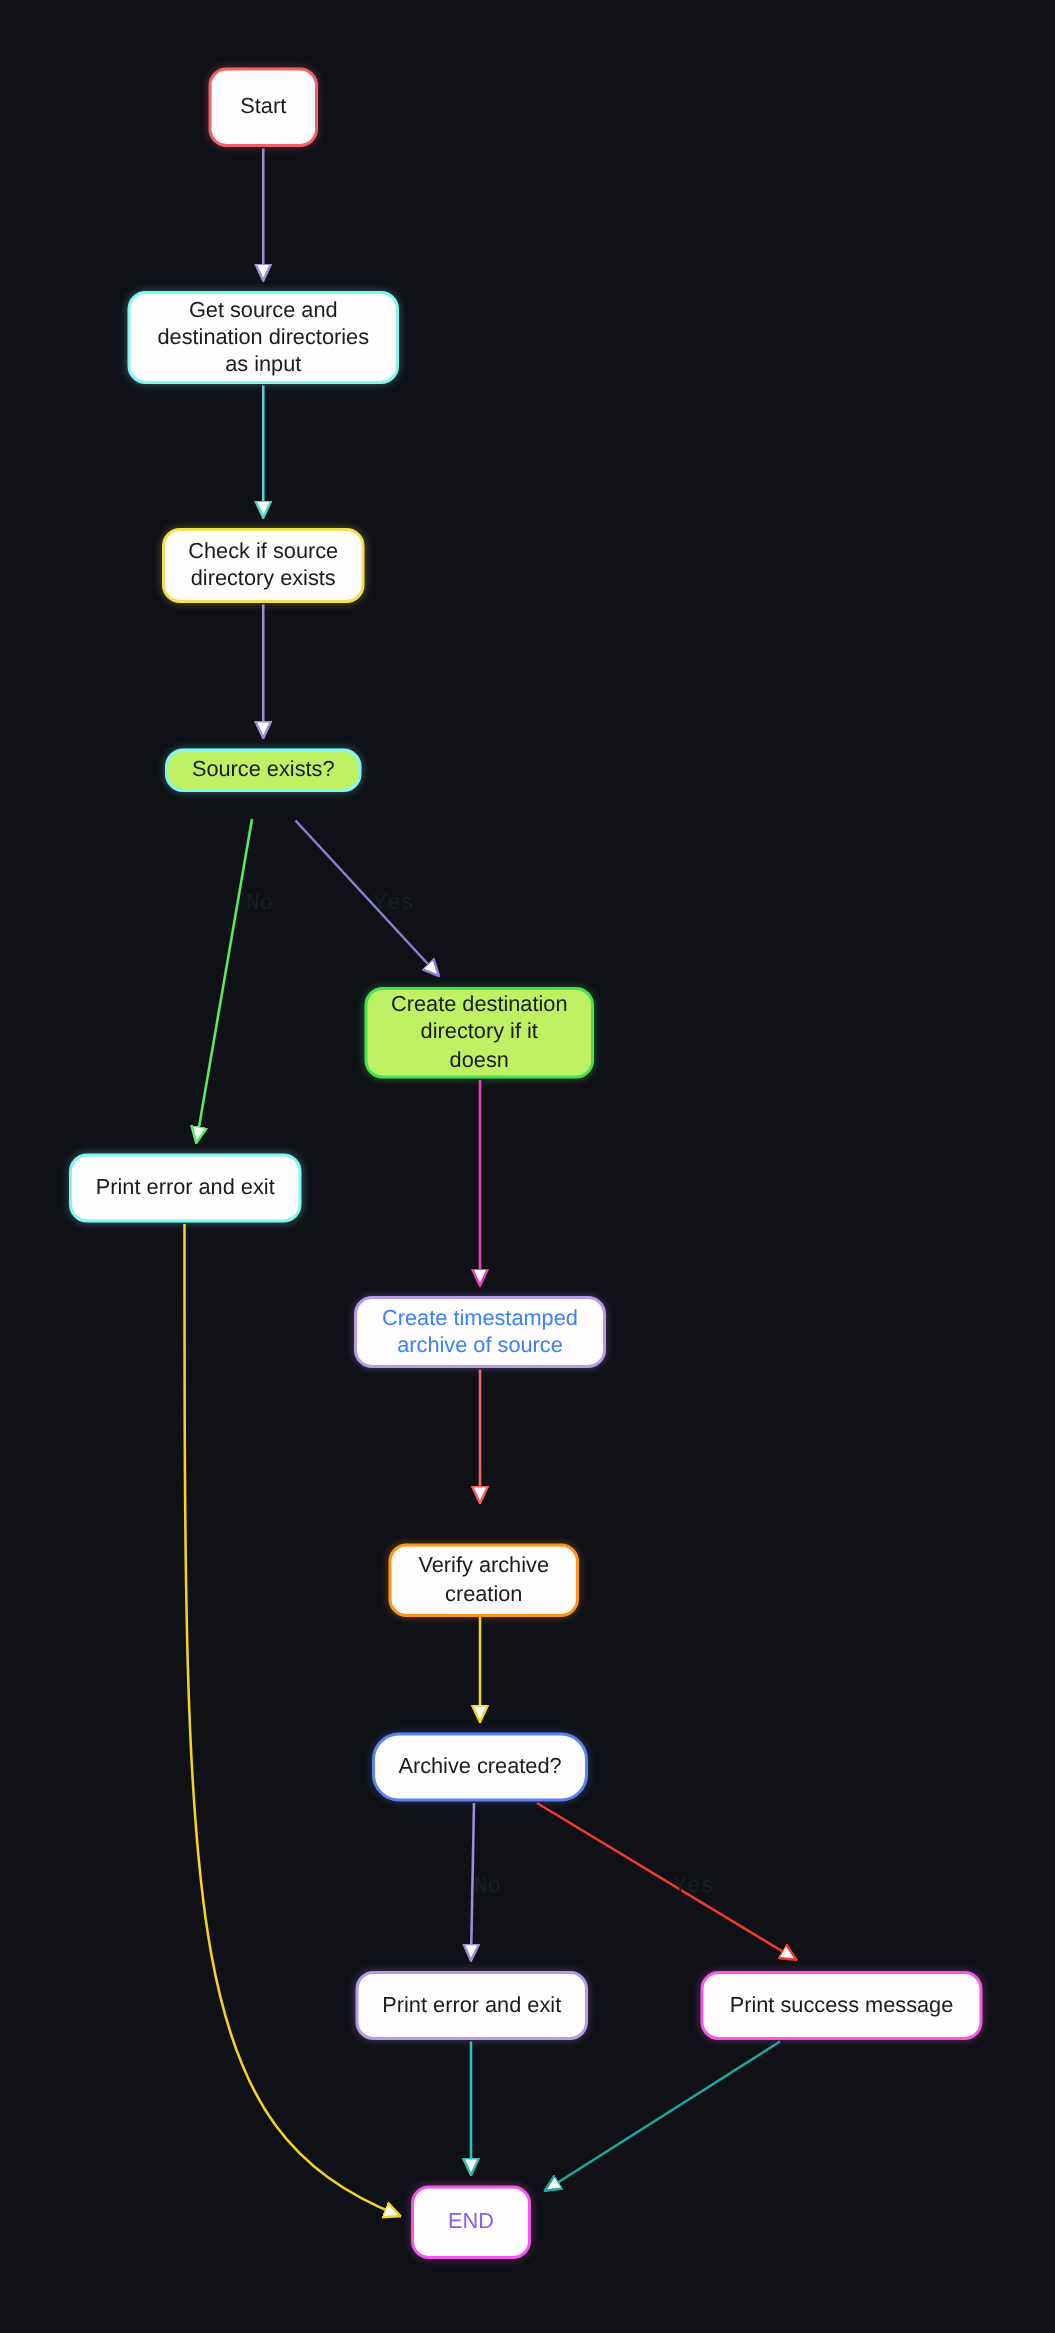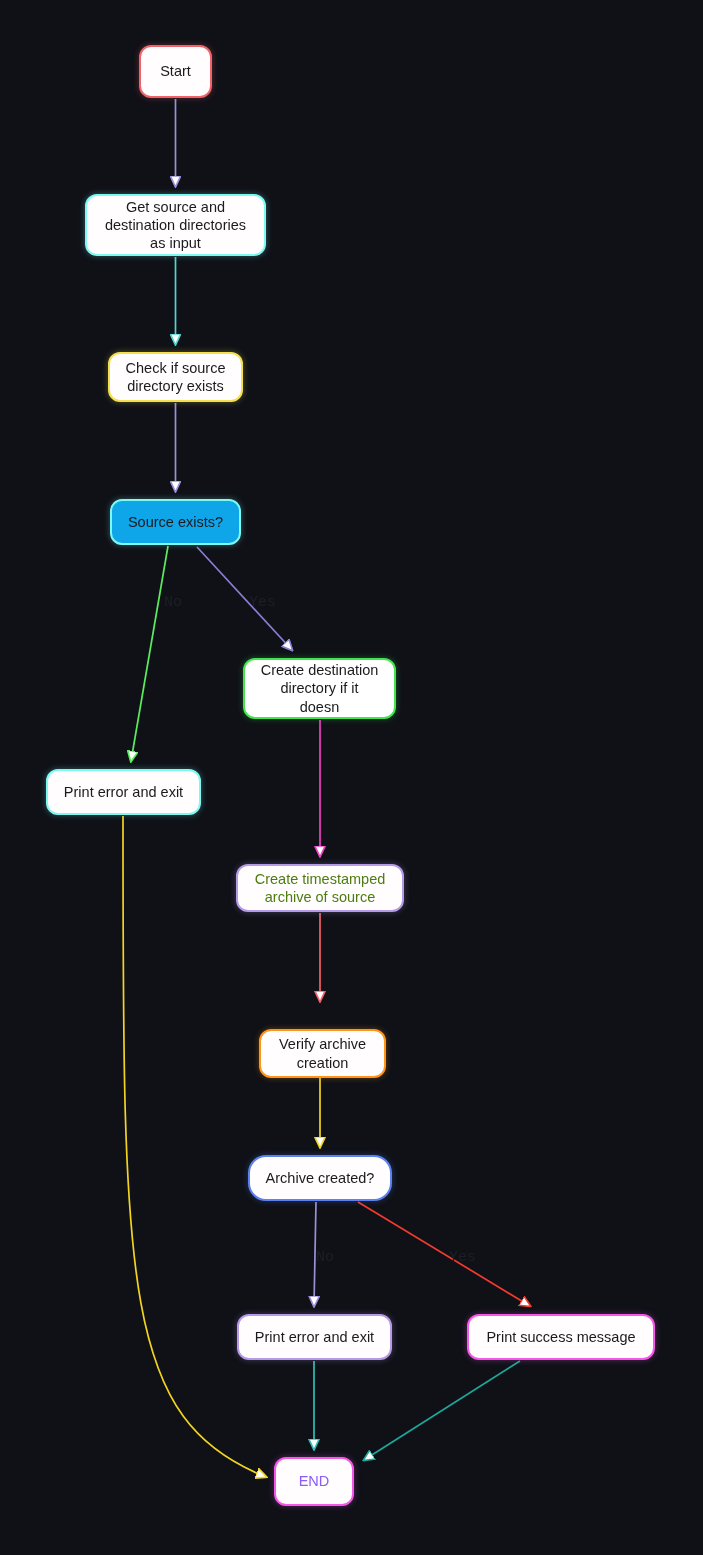--- a/index.html
+++ b/index.html
@@ -123,32 +123,32 @@
       </div>
       <div class="node" style="left: 108px; top: 352px; width: 135px; height: 50px; border-color: rgb(244, 224, 77); background: rgb(255, 253, 254); color: rgb(27, 27, 29); box-shadow: rgba(244, 224, 77, 0.333) 0px 0px 6px;">
         <span class="lbl">Check if source
 directory exists</span>
       </div>
       <div class="node" style="left: 85px; top: 194px; width: 181px; height: 62px; border-color: rgb(126, 249, 242); background: rgb(255, 253, 254); color: rgb(27, 27, 29); box-shadow: rgba(126, 249, 242, 0.333) 0px 0px 6px;">
         <span class="lbl">Get source and
 destination directories
 as input</span>
       </div>
-      <div class="node" style="left: 110px; top: 499px; width: 131px; height: 46px; border-color: rgb(126, 249, 242); background: #0ea5e9; color: rgb(27, 27, 29); box-shadow: rgba(126, 249, 242, 0.333) 0px 0px 6px;">
+      <div class="node" style="left: 110px; top: 499px; width: 131px; height: 29px; border-color: rgb(126, 249, 242); background: #bef264; color: rgb(27, 27, 29); box-shadow: rgba(126, 249, 242, 0.333) 0px 0px 6px;">
         <span class="lbl">Source exists?</span>
       </div>
-      <div class="node" style="left: 243px; top: 658px; width: 153px; height: 61px; border-color: rgb(68, 227, 82); background: #ffffff; color: rgb(27, 27, 29); box-shadow: rgba(68, 227, 82, 0.333) 0px 0px 6px;">
+      <div class="node" style="left: 243px; top: 658px; width: 153px; height: 61px; border-color: rgb(68, 227, 82); background: #bef264; color: rgb(27, 27, 29); box-shadow: rgba(68, 227, 82, 0.333) 0px 0px 6px;">
         <span class="lbl">Create destination
 directory if it
 doesn</span>
       </div>
       <div class="node" style="left: 46px; top: 769px; width: 155px; height: 46px; border-color: rgb(126, 249, 242); background: rgb(255, 253, 254); color: rgb(27, 27, 29); box-shadow: rgba(126, 249, 242, 0.333) 0px 0px 6px;">
         <span class="lbl">Print error and exit</span>
       </div>
-      <div class="node" style="left: 236px; top: 864px; width: 168px; height: 48px; border-color: rgb(182, 154, 232); background: rgb(255, 253, 254); color: #4d7c0f; box-shadow: rgba(182, 154, 232, 0.333) 0px 0px 6px;">
+      <div class="node" style="left: 236px; top: 864px; width: 168px; height: 48px; border-color: rgb(182, 154, 232); background: rgb(255, 253, 254); color: #3b82f6; box-shadow: rgba(182, 154, 232, 0.333) 0px 0px 6px;">
         <span class="lbl">Create timestamped
 archive of source</span>
       </div>
       <div class="node" style="left: 259px; top: 1029px; width: 127px; height: 49px; border-color: rgb(255, 148, 23); background: rgb(255, 253, 254); color: rgb(27, 27, 29); box-shadow: rgba(255, 148, 23, 0.333) 0px 0px 6px;">
         <span class="lbl">Verify archive
 creation</span>
       </div>
       <div class="node" style="left: 248px; top: 1155px; width: 144px; height: 46px; border-color: rgb(91, 130, 240); background: rgb(255, 253, 254); color: rgb(27, 27, 29); box-shadow: rgba(91, 130, 240, 0.333) 0px 0px 6px; border-radius: 18px;">
         <span class="lbl">Archive created?</span>
       </div>

